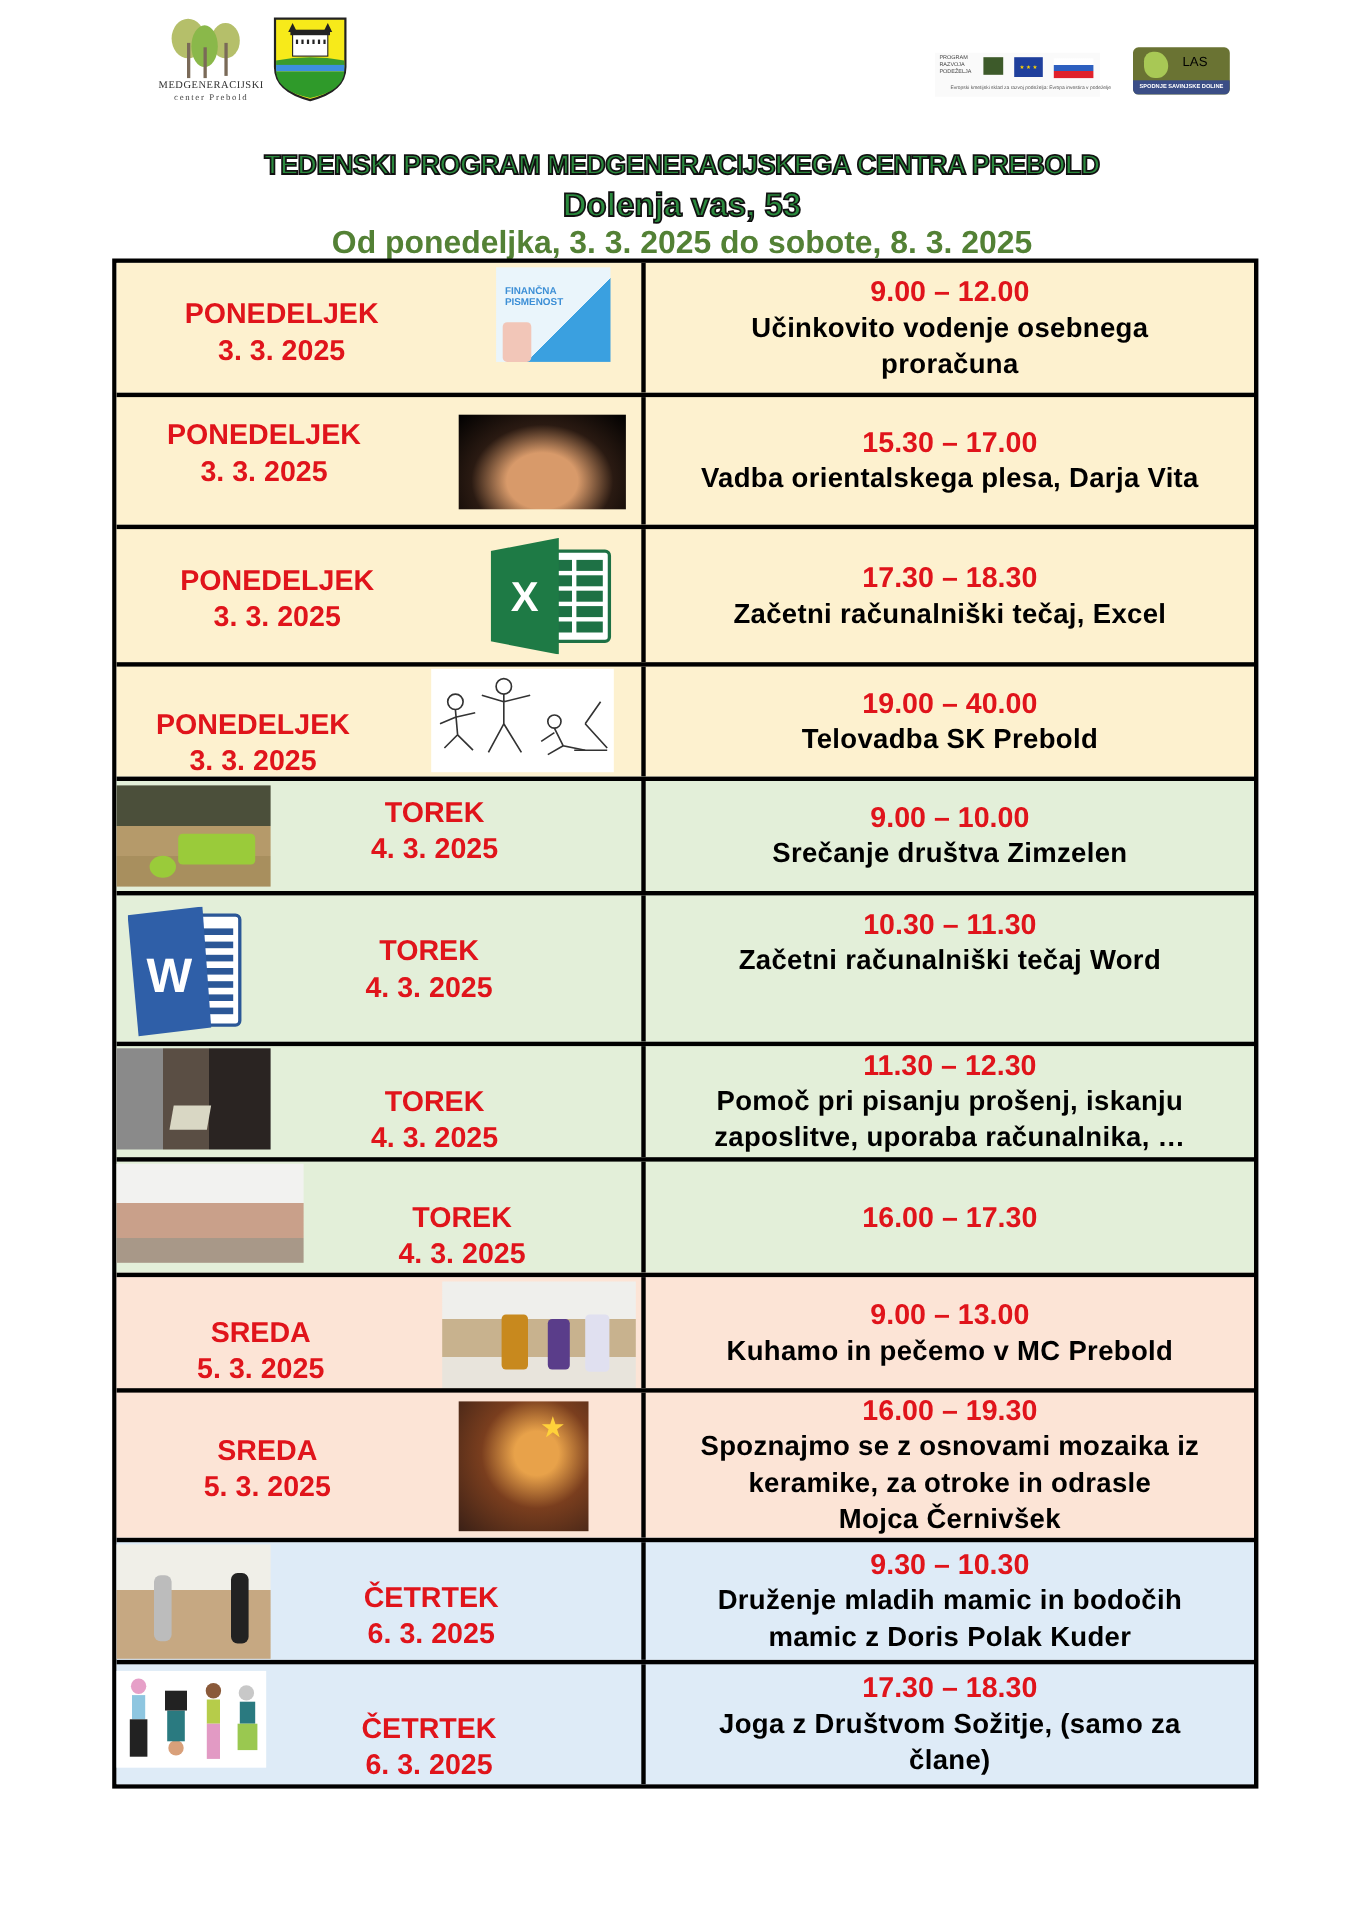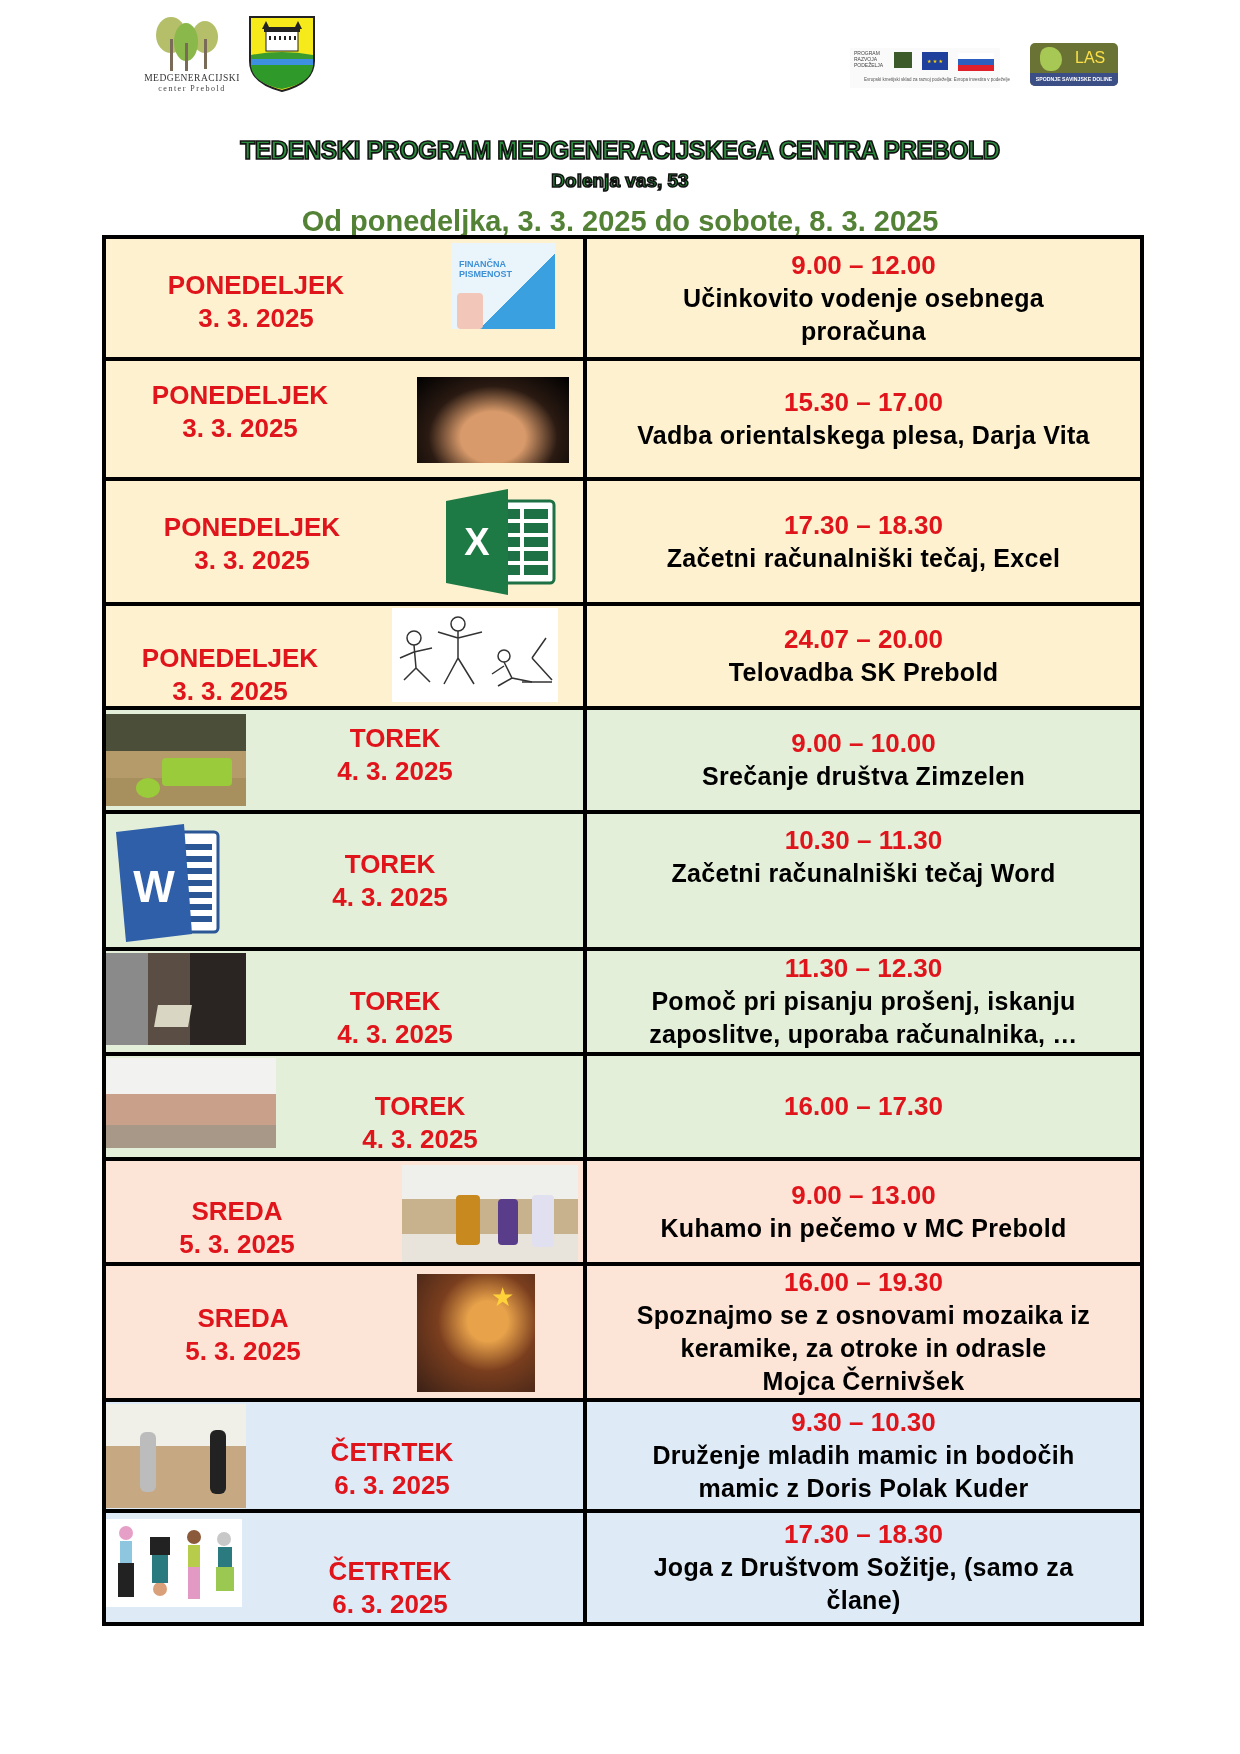--- a/index.html
+++ b/index.html
@@ -17,26 +17,26 @@
 
   .partner-strip { position: absolute; left: 850px; top: 48px; width: 150px; height: 40px; background: #fafafa; }
   .partner-strip .prog { position: absolute; left: 4px; top: 2px; font-size: 5px; line-height: 6px; color: #444; }
   .partner-strip .leader { position: absolute; left: 44px; top: 4px; width: 18px; height: 16px; background: #3d5a2a; }
   .partner-strip .eu { position: absolute; left: 72px; top: 4px; width: 26px; height: 18px; background: #1f3f9c; color: #ffd400; font-size: 5px; display: flex; align-items: center; justify-content: center; }
   .partner-strip .si { position: absolute; left: 108px; top: 5px; width: 36px; height: 18px; background: linear-gradient(#ffffff 0 33%, #2d5fbf 33% 66%, #e0202a 66%); }
   .partner-strip .cap { position: absolute; left: 14px; top: 29px; font-size: 4.5px; color: #555; white-space: nowrap; }
 
   .las { position: absolute; left: 1030px; top: 43px; width: 88px; height: 43px; border-radius: 5px; overflow: hidden; background: #6a7333; }
   .las .leaf { position: absolute; left: 10px; top: 4px; width: 22px; height: 24px; background: #a8c855; border-radius: 40% 60% 50% 50%; }
-  .las .lbl { position: absolute; left: 45px; top: 6px; color: #fde047; font-size: 16px; }
+  .las .lbl { position: absolute; left: 45px; top: 6px; color: #000000; font-size: 12px; }
   .las .band { position: absolute; left: 0; bottom: 0; width: 100%; height: 13px; background: #3b4e86; color: #fff; font-size: 5.2px; text-align: center; line-height: 13px; font-weight: bold; }
 
   .title { position: absolute; left: 0; width: 1240px; text-align: center; font-weight: bold; }
   .t1 { top: 136px; font-size: 25px; color: #2b8a3e; -webkit-text-stroke: 1.6px #111; letter-spacing: -0.5px; transform: scaleX(0.98); }
-  .t2 { top: 170px; font-size: 19px; color: #2b8a3e; -webkit-text-stroke: 1.6px #111; }
+  .t2 { top: 170px; font-size: 30px; color: #2b8a3e; -webkit-text-stroke: 1.6px #111; }
   .t3 { top: 205px; font-size: 29px; color: #538135; }
 
   .schedule { position: absolute; left: 102px; top: 235px; width: 1042px; border: 4px solid #000; }
   .row { display: flex; border-top: 4px solid #000; position: relative; }
   .row:first-child { border-top: none; }
   .left { width: 481px; border-right: 4px solid #000; position: relative; }
   .right { flex: 1; display: flex; flex-direction: column; align-items: center; justify-content: center; text-align: center; padding: 16px 10px; }
   .day { position: absolute; text-align: center; color: #e0141b; font-weight: bold; font-size: 26px; line-height: 33px; }
   .time { color: #e0141b; font-weight: bold; font-size: 26px; line-height: 33px; }
   .desc { color: #000; font-weight: bold; font-size: 25px; line-height: 33px; letter-spacing: 0.3px; }
@@ -186,21 +186,21 @@
             <path d="M22 37 L24 60 L12 72 M24 60 L38 74 M22 44 L8 50 M22 44 L40 40"></path>
           <circle cx="66" cy="16" r="7"></circle>
             <path d="M66 23 L66 50 L52 76 M66 50 L82 76 M66 30 L46 24 M66 30 L90 24"></path>
           <circle cx="112" cy="48" r="6"></circle>
             <path d="M112 54 L120 70 L140 74 M120 70 L106 78 M112 58 L100 66"></path>
           <path d="M140 50 L154 30 M140 50 L160 72 M130 74 L160 74"></path>
         </svg>
       </div>
     </div>
     <div class="right">
-      <div class="time">24.07 – 20.00</div>
+      <div class="time">19.00 – 40.00</div>
       <div class="desc">Telovadba  SK Prebold</div>
     </div>
   </div>
 
   <div class="row bg-tue" style="height:104px;">
     <div class="left">
       <div class="pic" style="left:0;top:4px;width:140px;height:92px;background:linear-gradient(#4b4f3a 0 40%,#b59a6a 40% 70%,#a88f5e 70%);">
         <div style="position:absolute;left:56px;top:44px;width:70px;height:28px;background:#9acb3a;border-radius:4px;"></div>
         <div style="position:absolute;left:30px;top:64px;width:24px;height:20px;background:#9acb3a;border-radius:50%;"></div>
       </div>

